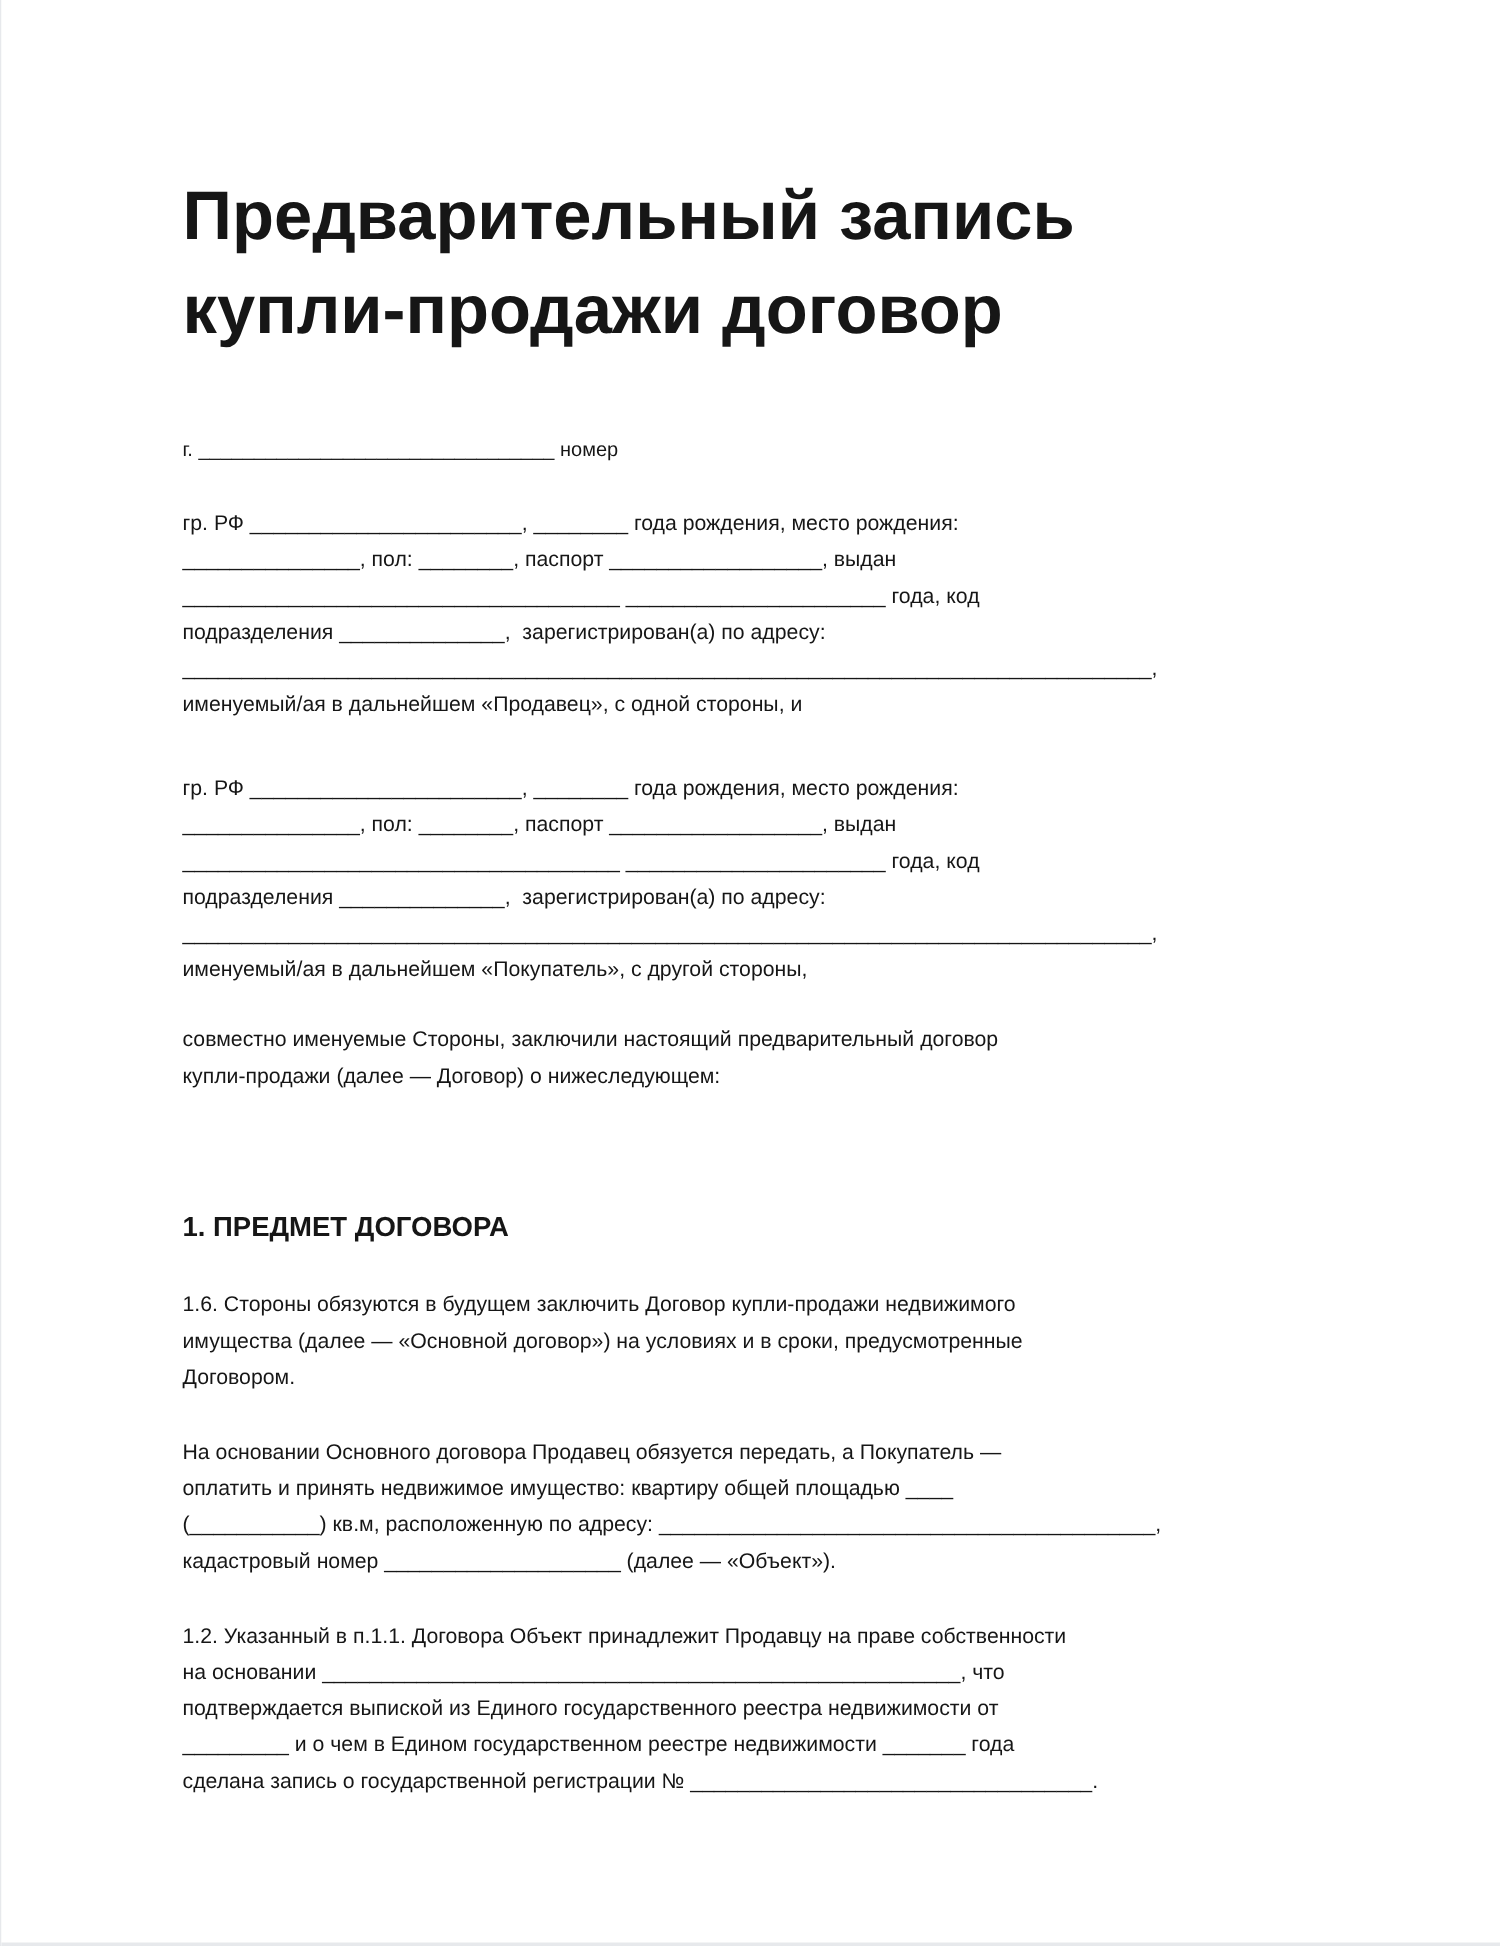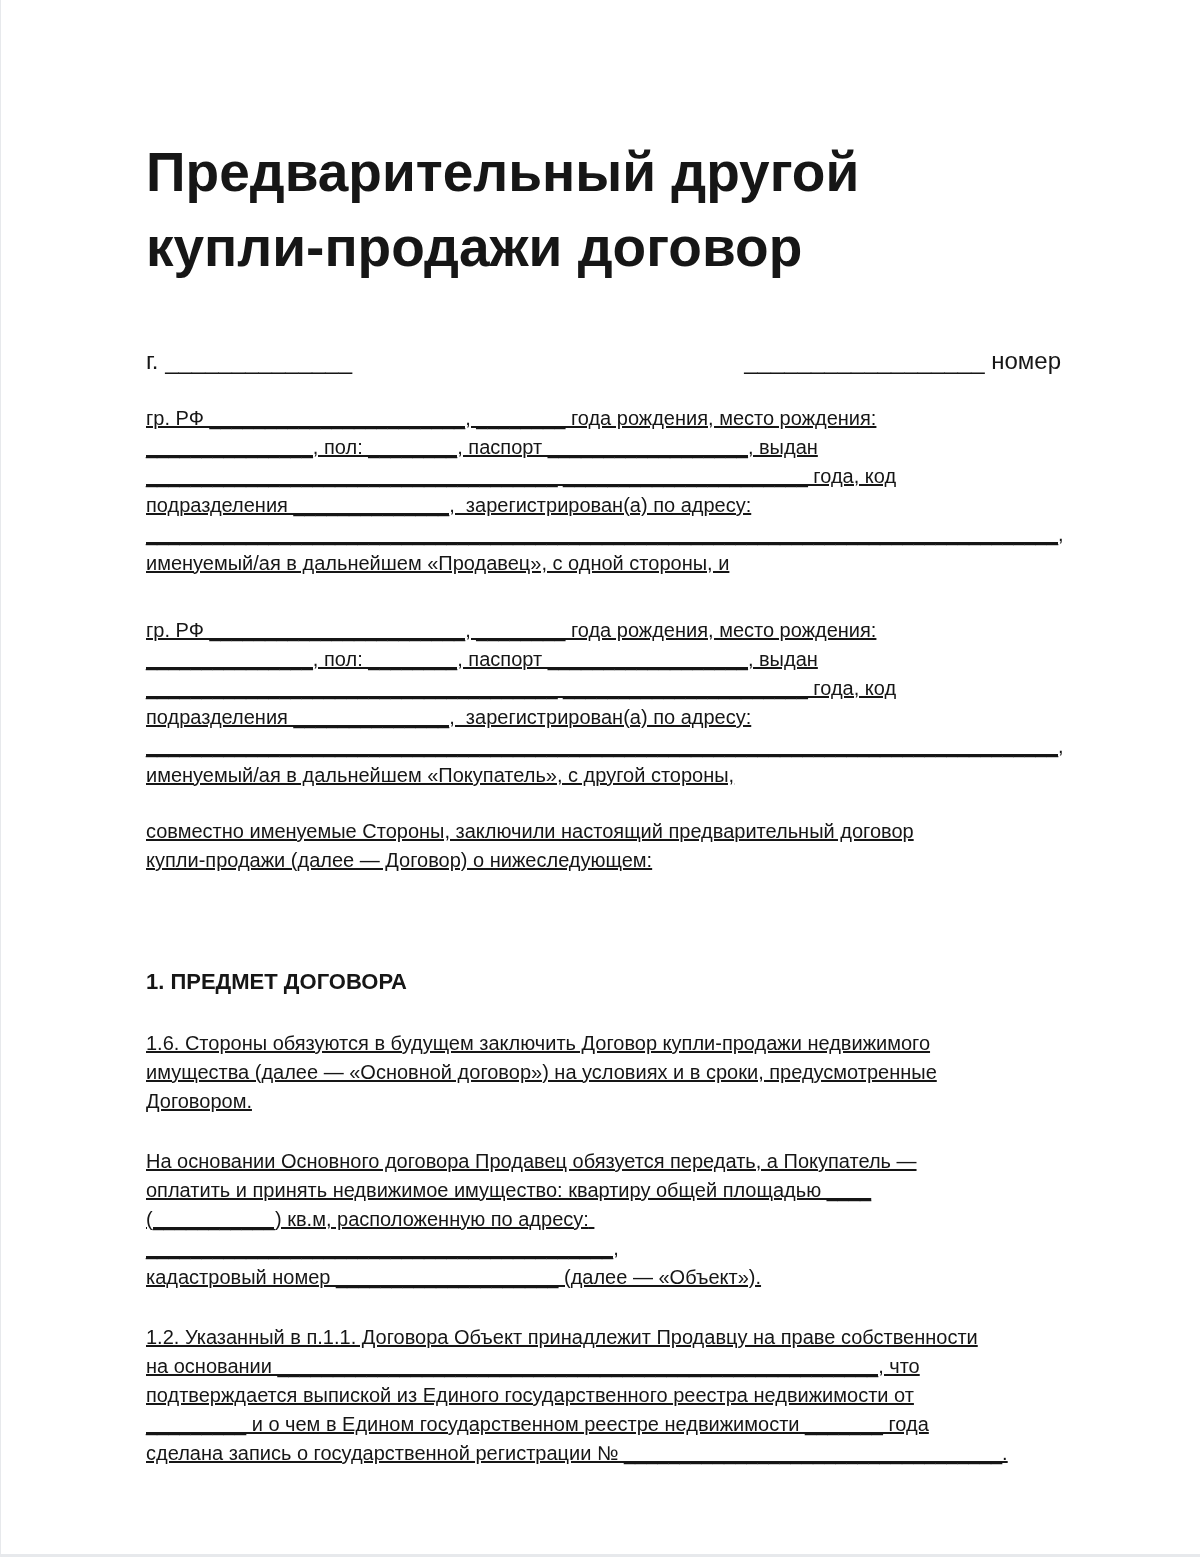--- a/index.html
+++ b/index.html
@@ -27,33 +27,32 @@
   }
   .title {
     margin: 0 0 61px 0;
     font-size: 55px;
     font-weight: 700;
     line-height: 75px;
     color: var(--text-color);
   }
   .date-row {
     display: flex;
-    justify-content: space-between;
+    justify-content: flex-start;
     width: 915px;
-    font-size: 24px;
+    font-size: 16px;
     line-height: 29px;
     white-space: pre;
     margin: 0 0 29px 0;
   }
   .para {
-    font-size: 20px;
+    font-size: 17px;
     line-height: 29px;
     white-space: pre-wrap;
     margin: 0 0 33px 0;
-    text-decoration: underline;
   }
   .para.mb38 { margin-bottom: 38px; }
   .para.mb27 { margin-bottom: 27px; }
   .para.mb62 { margin-bottom: 92px; }
   .para.mb31 { margin-bottom: 31px; }
   .section-heading {
     font-size: 22px;
     font-weight: 700;
     line-height: 29px;
     margin: 11px 0 33px 0;
@@ -66,21 +65,21 @@
     background: var(--edge-color);
   }
 </style>
 </head>
 <body>
 
 <div class="page">
   <div class="content">
 
     <h1 class="title">
-      <div>Предварительный другой</div>
+      <div>Предварительный запись</div>
       <div>купли-продажи договор</div>
     </h1>
 
     <div class="date-row">
       <span>г. ______________</span>
       <span>__________________ номер</span>
     </div>
 
     <div class="para mb38">гр. РФ _______________________, ________ года рождения, место рождения:
 _______________, пол: ________, паспорт __________________, выдан

